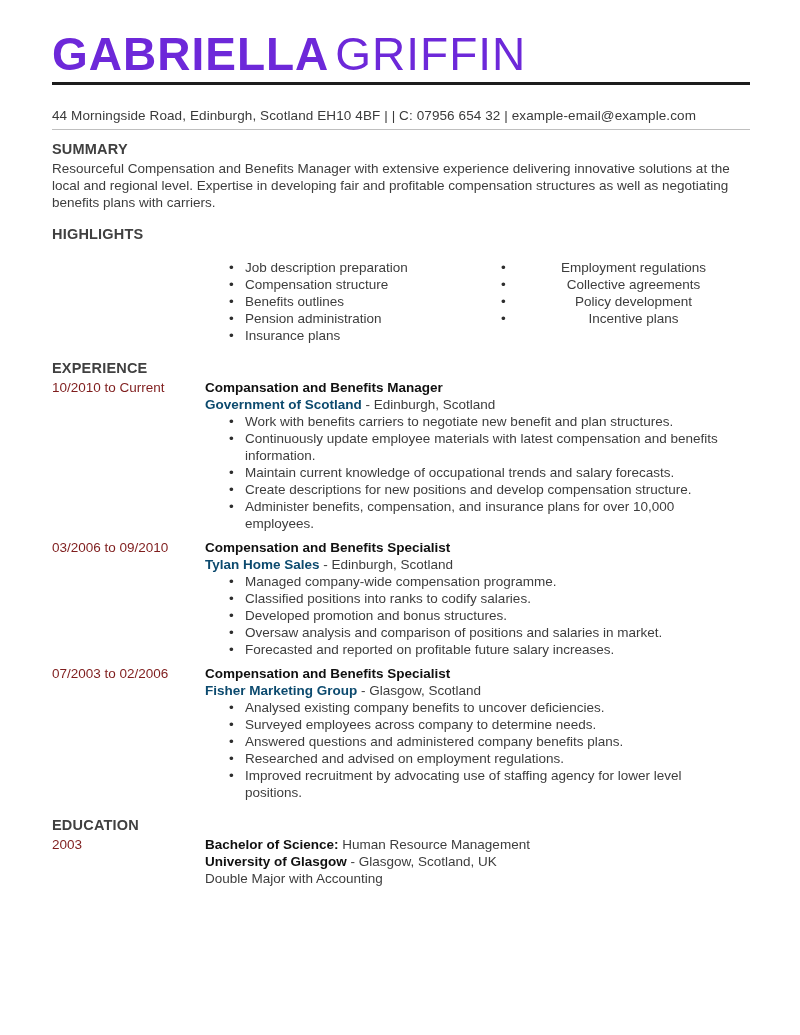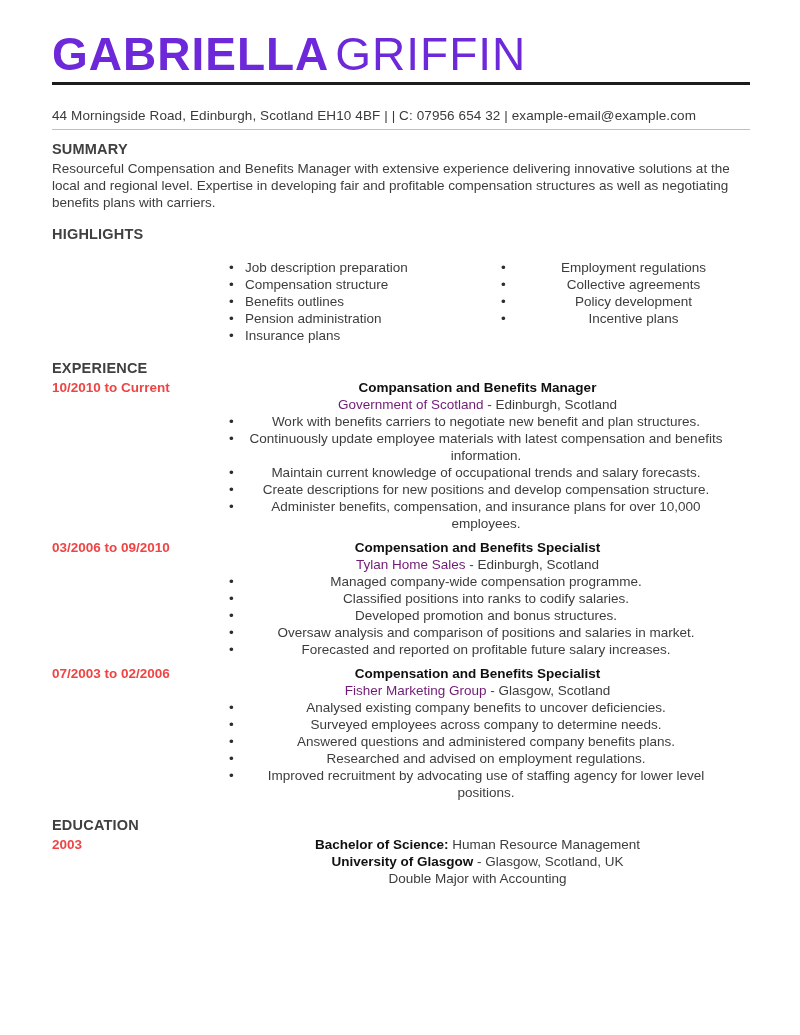--- a/index.html
+++ b/index.html
@@ -28,24 +28,24 @@
   ul.dotlist { list-style:none; margin:0; padding:0; }
   ul.dotlist li { position:relative; padding-left:17px; }
   ul.dotlist li::before { content:"\2022"; position:absolute; left:1px; color:#2e2e2e; }
   
   .hl-cols { display:flex; margin-left:176px; margin-top:16px; }
   .hl-col1 { width:272px; flex:none; }
   .hl-col2 { flex:1;text-align:center; }
   
   .xrow { display:flex; margin-top:2px; }
   .xrow + .xrow { margin-top:7px; }
-  .xdates { width:153px; flex:none; font-weight:bold; color:#ef4444; }
-  .xcontent { flex:1;text-align:center; }
+  .xdates { width:153px; flex:none; font-weight:normal; color:#7f1d1d; }
+  .xcontent { flex:1; }
   .job-title { font-weight:bold; color:#101010; }
-  .employer-line .b { font-weight:normal; color:#701a75; }
+  .employer-line .b { font-weight:bold; color:#0c4a6e; }
   .xcontent ul.dotlist { padding-left:23px; width:522px; }
   
   .edu-line .b { font-weight:bold; color:#101010; }
 </style>
 </head>
 <body>
 
 <div class="page">
 
   <div class="name">

